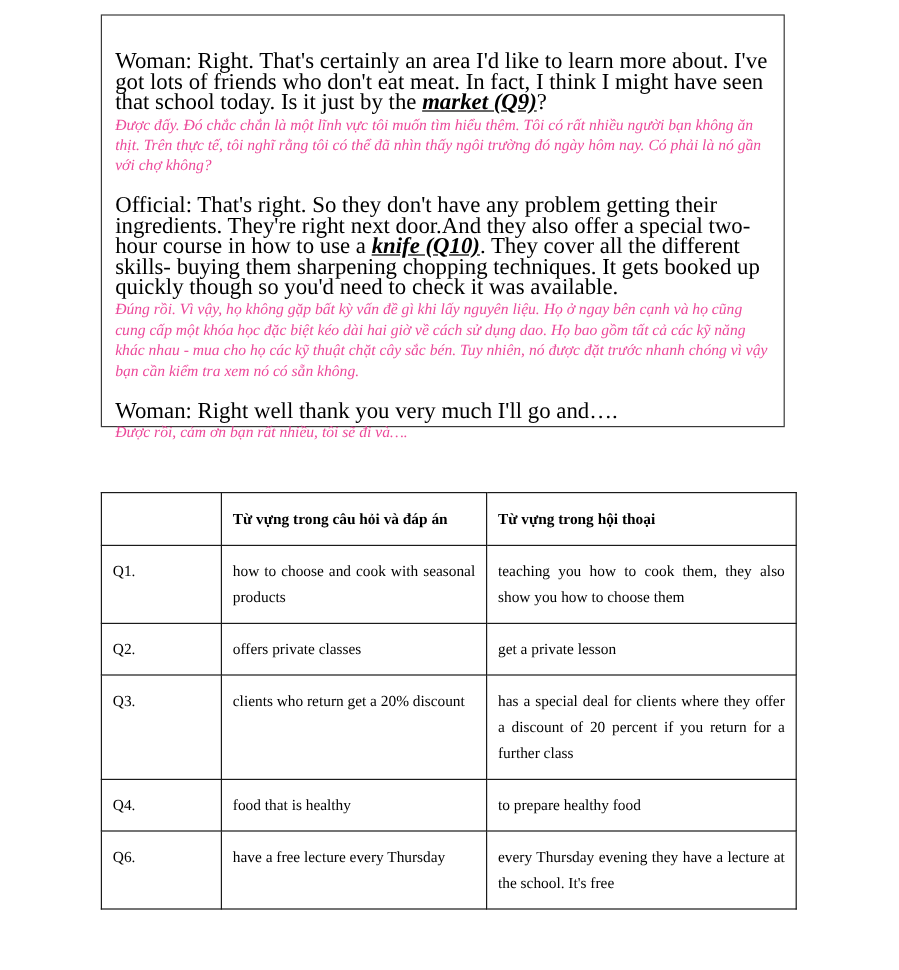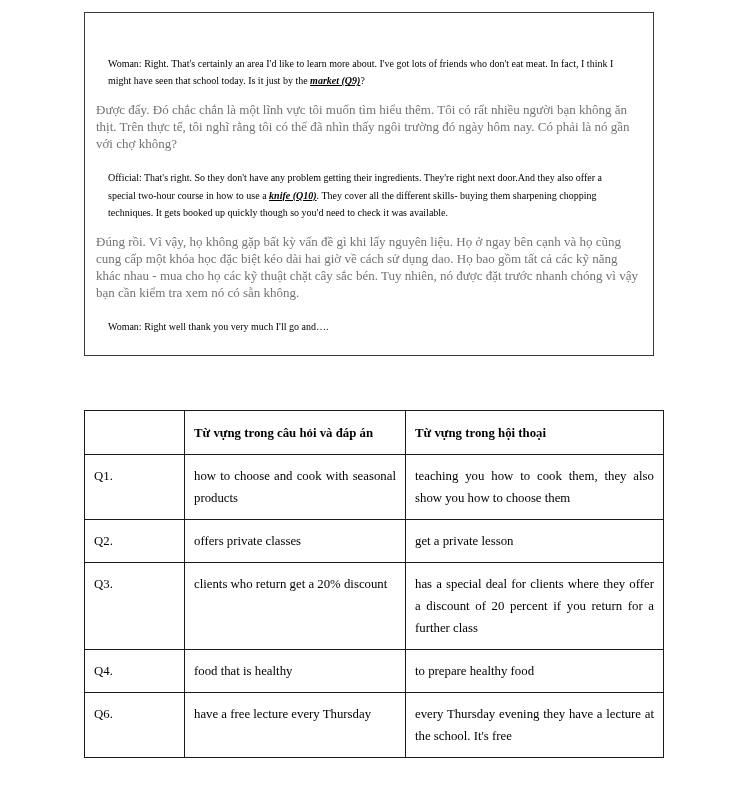--- a/index.html
+++ b/index.html
@@ -27,30 +27,31 @@
     box-sizing: border-box;
     padding: 30px 11px 8px 11px;
   }
 
   .turn {
     margin: 0 0 13px 0;
   }
   .turn:last-child { margin-bottom: 0; }
 
   .en-line {
-    font-size: 10px;
+    font-size: 19px;
     line-height: 17.2px;
     color: #000000;
     text-align: left;
-    margin: 12px;
+    margin: 0;
   }
   .vi-line {
     font-size: 13.0px;
     line-height: 17.0px;
-    color: #737373;
+    color: #ec4899;
+    font-style: italic;
     margin: 0;
   }
   .kw {
     font-weight: bold;
     font-style: italic;
     text-decoration: underline;
   }
 
   
   .vocab-table {
@@ -98,20 +99,21 @@
     <p class="vi-line">Được đấy. Đó chắc chắn là một lĩnh vực tôi muốn tìm hiểu thêm. Tôi có rất nhiều người bạn không ăn thịt. Trên thực tế, tôi nghĩ rằng tôi có thể đã nhìn thấy ngôi trường đó ngày hôm nay. Có phải là nó gần với chợ không?</p>
   </div>
 
   <div class="turn" style="margin-top:17px;">
     <p class="en-line"><span>Official:  That's right. So they don't have any problem getting their ingredients. They're right next door.And they also offer a special two-hour course in how to use a </span><span class="kw">knife (Q10)</span><span>. They cover all the different skills- buying them sharpening chopping techniques. It gets booked up quickly though so you'd need to check it was available.</span></p>
     <p class="vi-line">Đúng rồi. Vì vậy, họ không gặp bất kỳ vấn đề gì khi lấy nguyên liệu. Họ ở ngay bên cạnh và họ cũng cung cấp một khóa học đặc biệt kéo dài hai giờ về cách sử dụng dao. Họ bao gồm tất cả các kỹ năng khác nhau - mua cho họ các kỹ thuật chặt cây sắc bén. Tuy nhiên, nó được đặt trước nhanh chóng vì vậy bạn cần kiểm tra xem nó có sẵn không.</p>
   </div>
 
   <div class="turn" style="margin-top:17px;">
     <p class="en-line">Woman: Right well thank you very much I'll go and….</p>
+    <p class="vi-line">Được rồi, cảm ơn bạn rất nhiều, tôi sẽ đi và….</p>
   </div>
 
 </div>
 
 <table class="vocab-table">
   <thead>
     <tr>
       <td class="col-q"></td>
       <td class="col-a">Từ vựng trong câu hỏi và đáp án</td>
       <td class="col-b">Từ vựng trong hội thoại</td>

